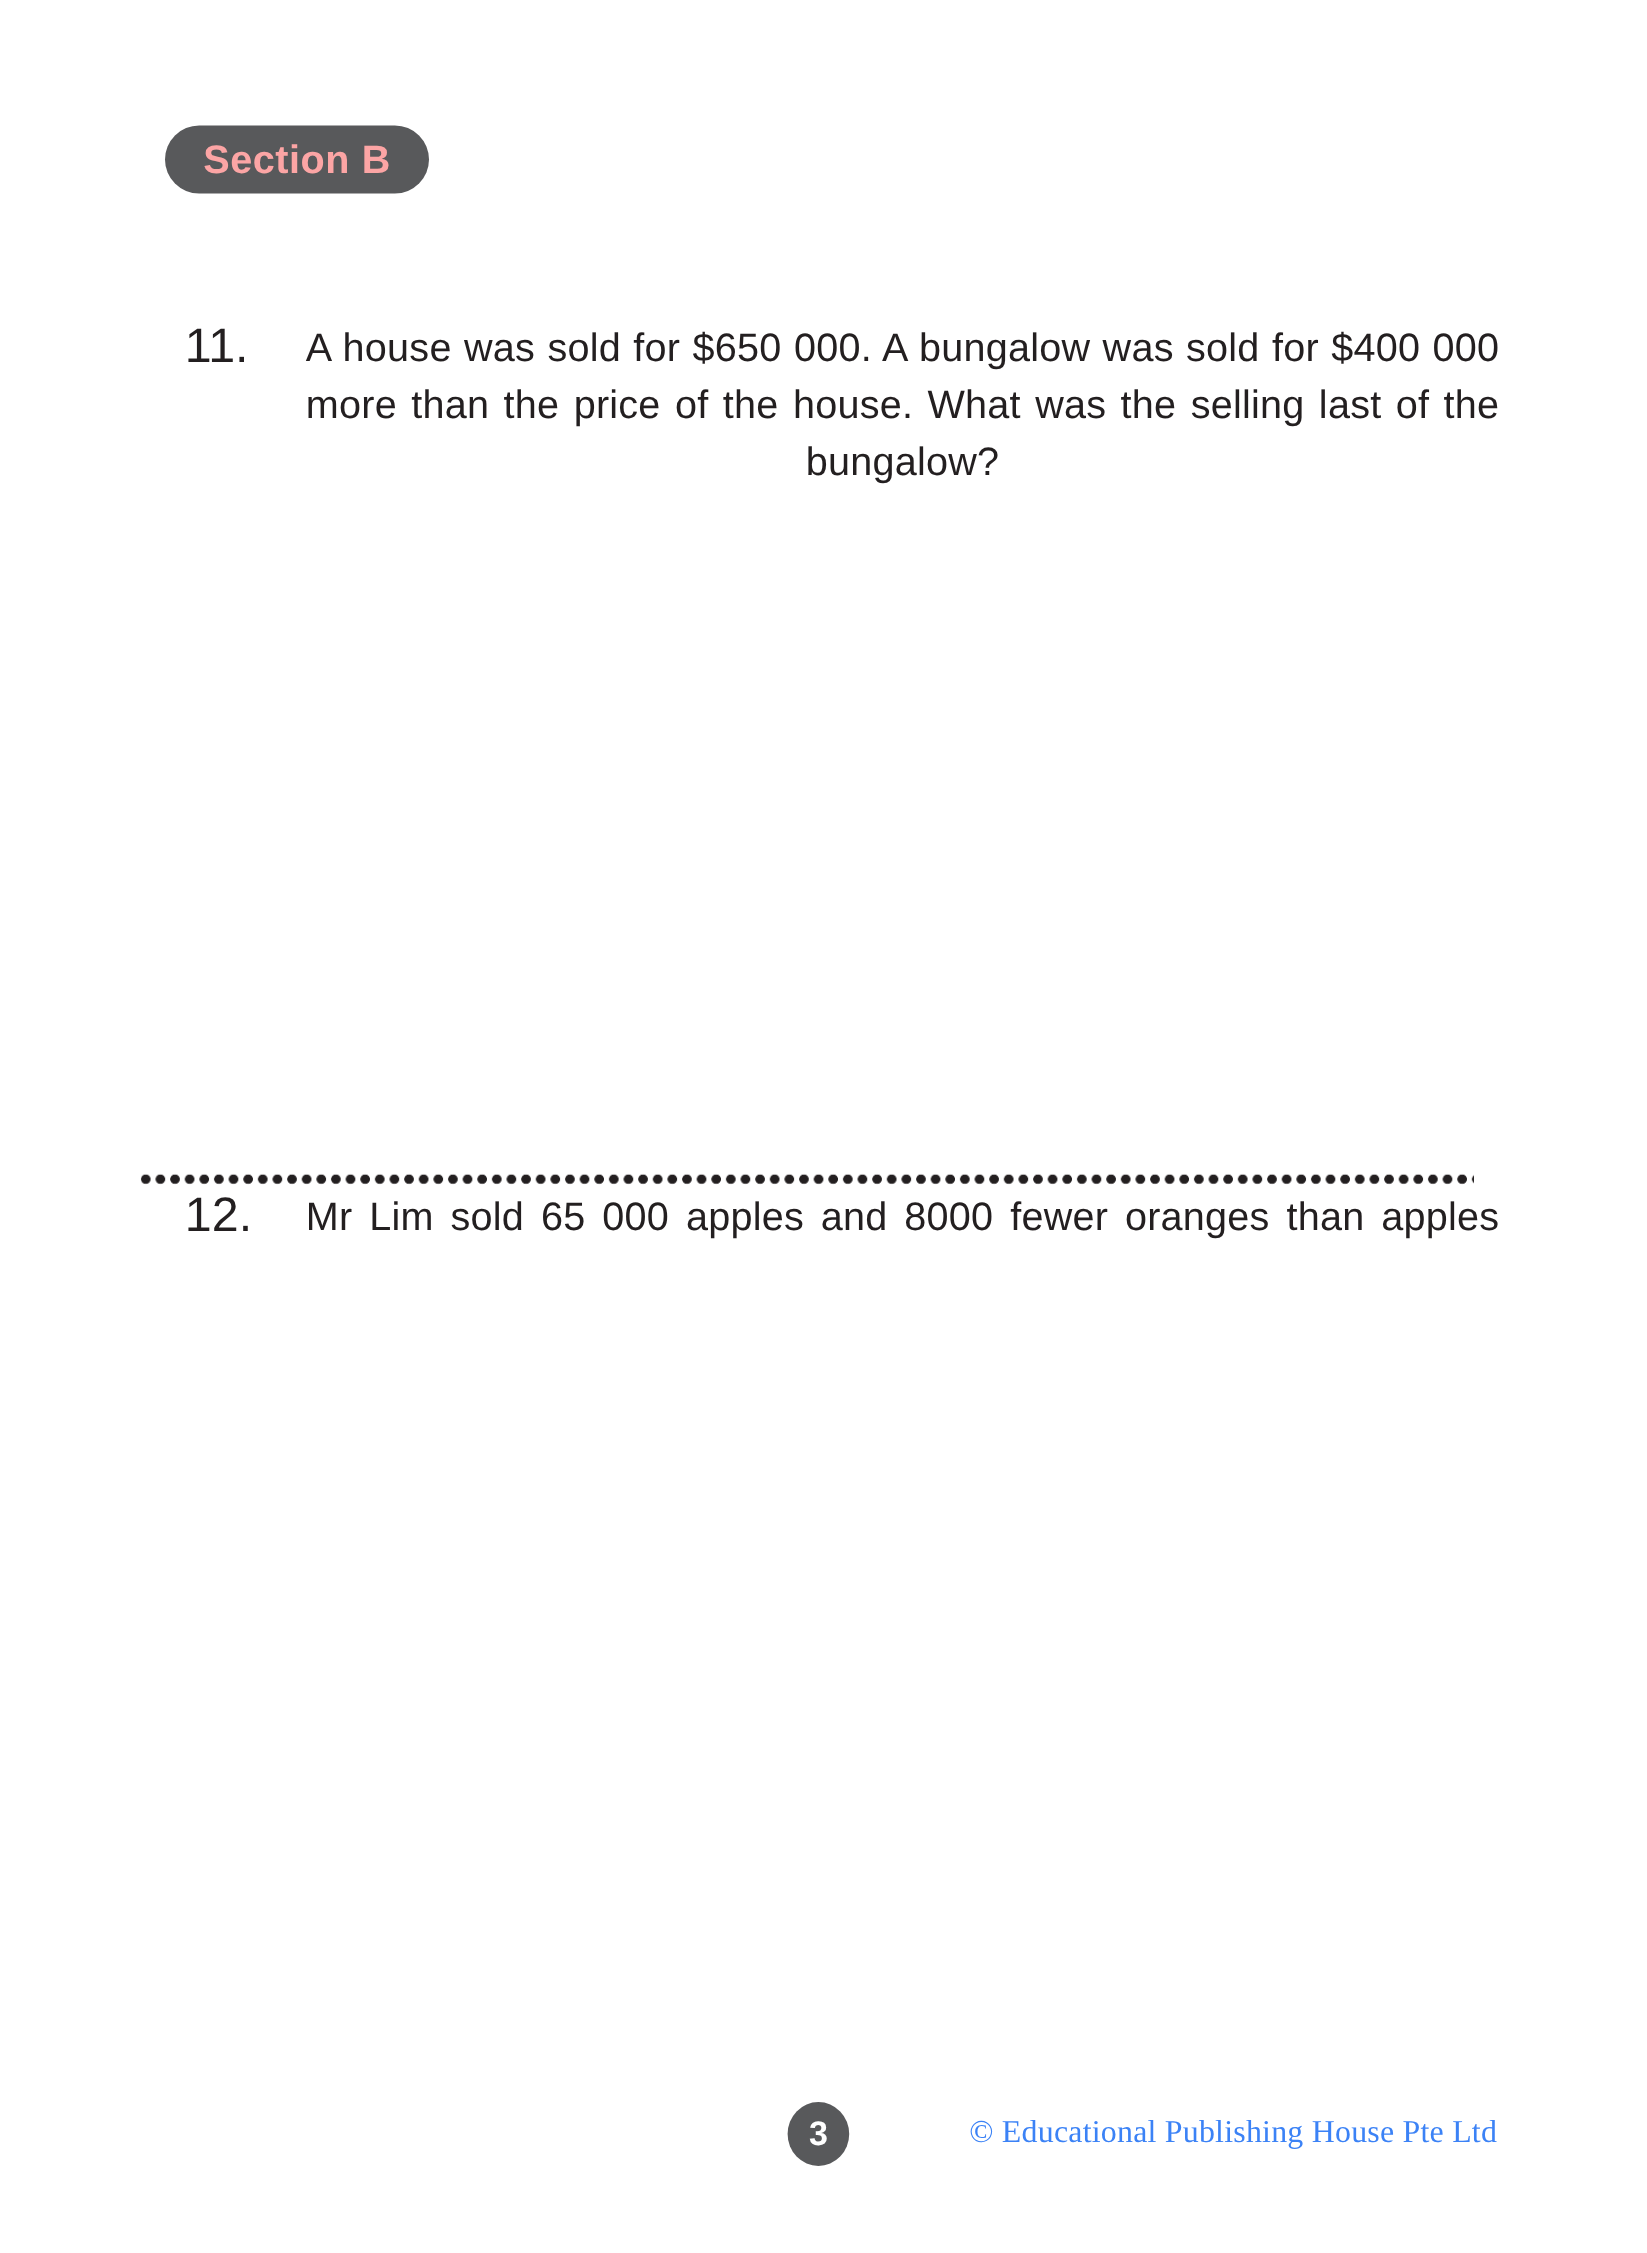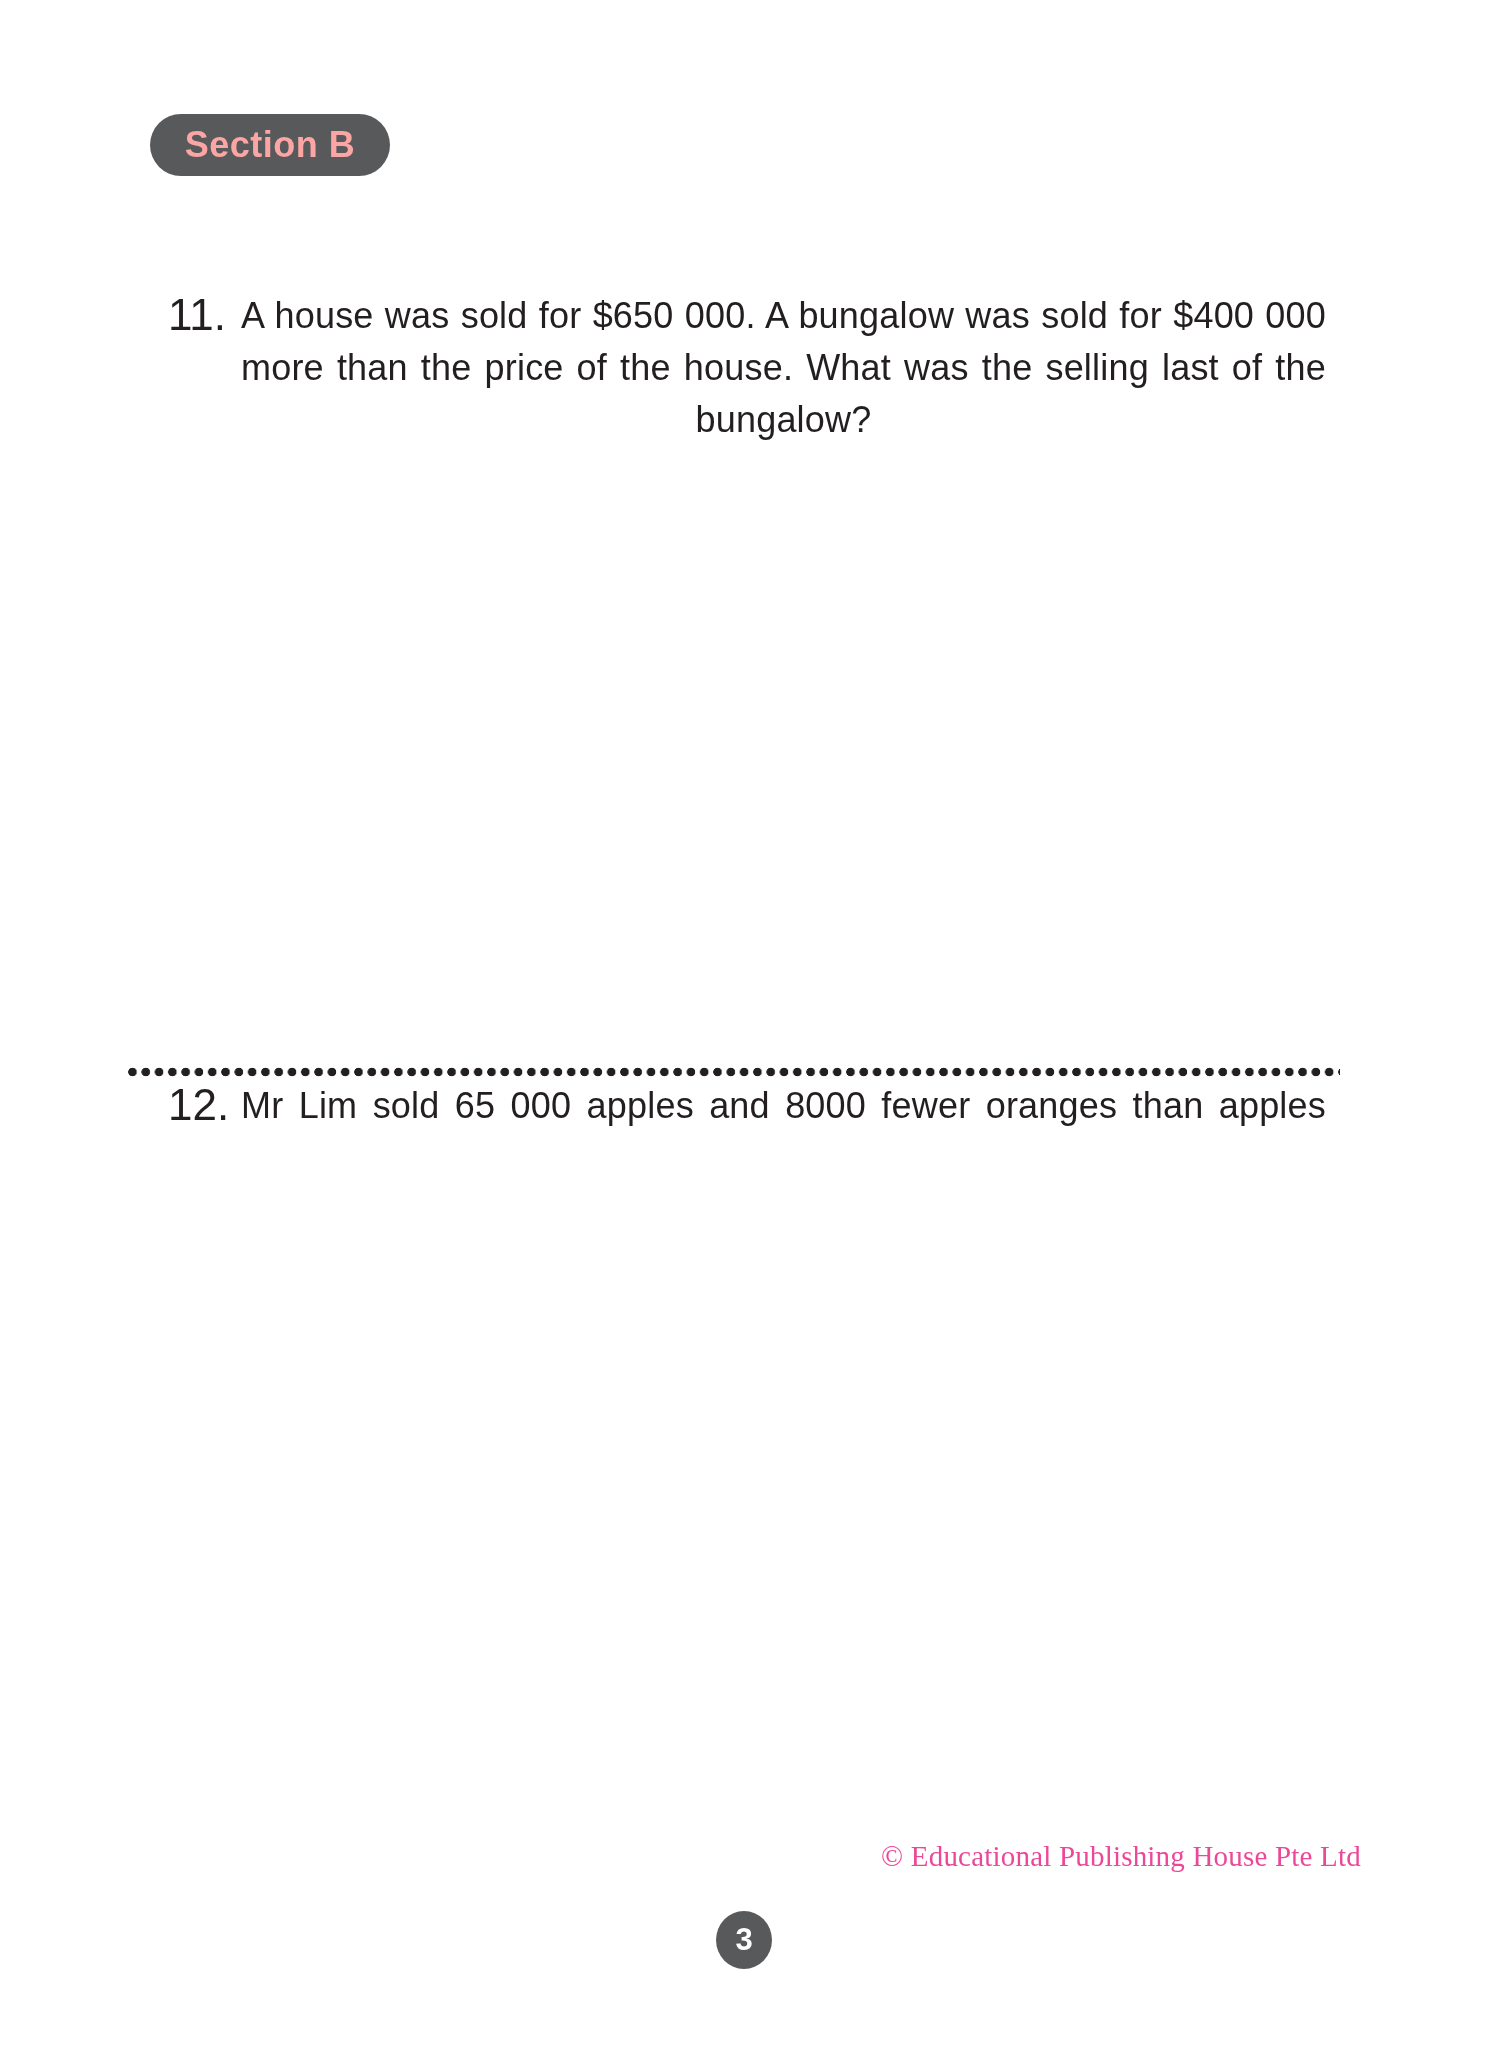--- a/index.html
+++ b/index.html
@@ -51,21 +51,21 @@
   }
   .problem-11 { top: 290px; }
   .problem-12 { top: 1080px; }
   .problem .qnum {
     position: absolute;
     left: 0;
     top: 0;
     font-size: 44px;
   }
   .problem .qbody {
-    margin-left: 73px;
+    margin-left: 110px;
     width: 1085px;
   }
   .pline {
     font-size: 36px;
     line-height: 52px;
     white-space: normal;
     letter-spacing: 0.2px;
     text-align: center;
   }
   .pline.justify {
@@ -95,25 +95,25 @@
     justify-content: center;
   }
   .page-number-circle .page-num {
     color: #ffffff;
     font-size: 31px;
     font-weight: bold;
   }
   .copyright {
     position: absolute;
     right: 136px;
-    top: 1840px;
+    top: 1922px;
     font-size: 29px;
     font-family: "Liberation Serif", serif;
     letter-spacing: 0.2px;
-    color: #ec4899;
+    color: #3b82f6;
   }
 </style>
 </head>
 <body>
 
 <div class="page">
 
   <div class="section-badge">
     <span class="badge-label">Section B</span>
   </div>

